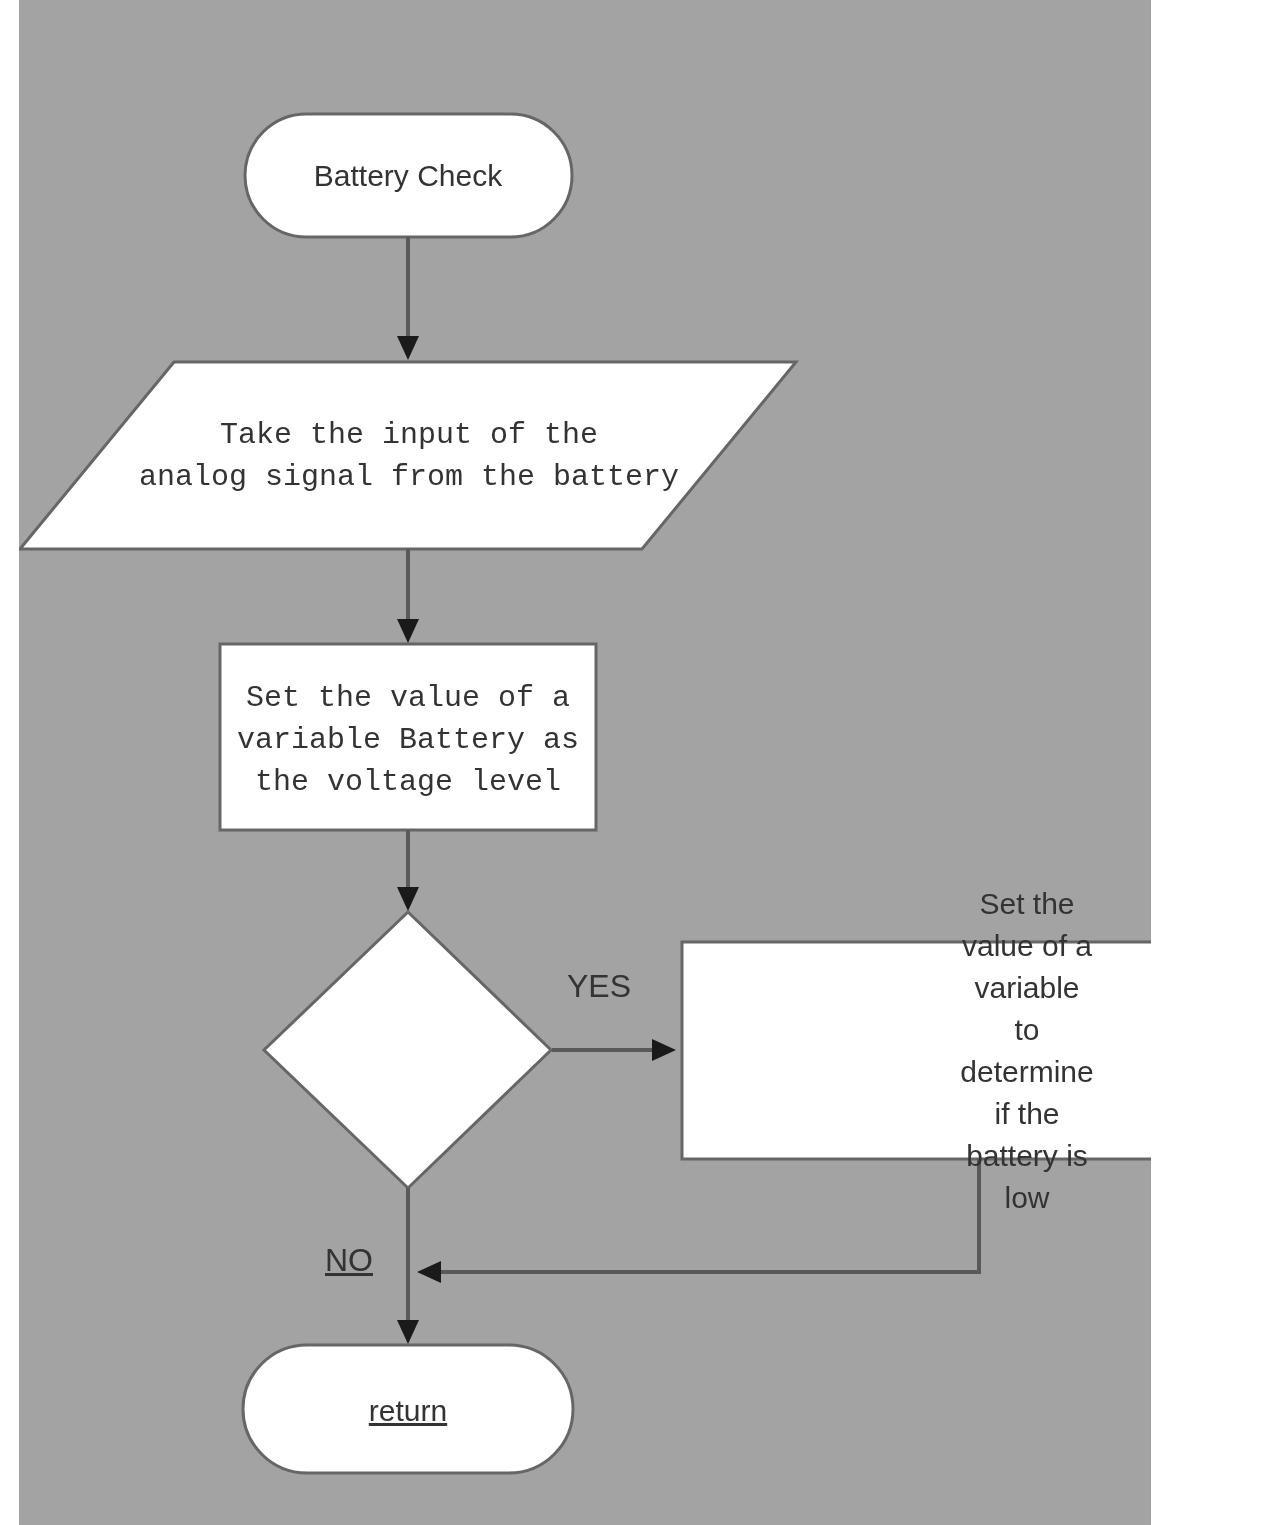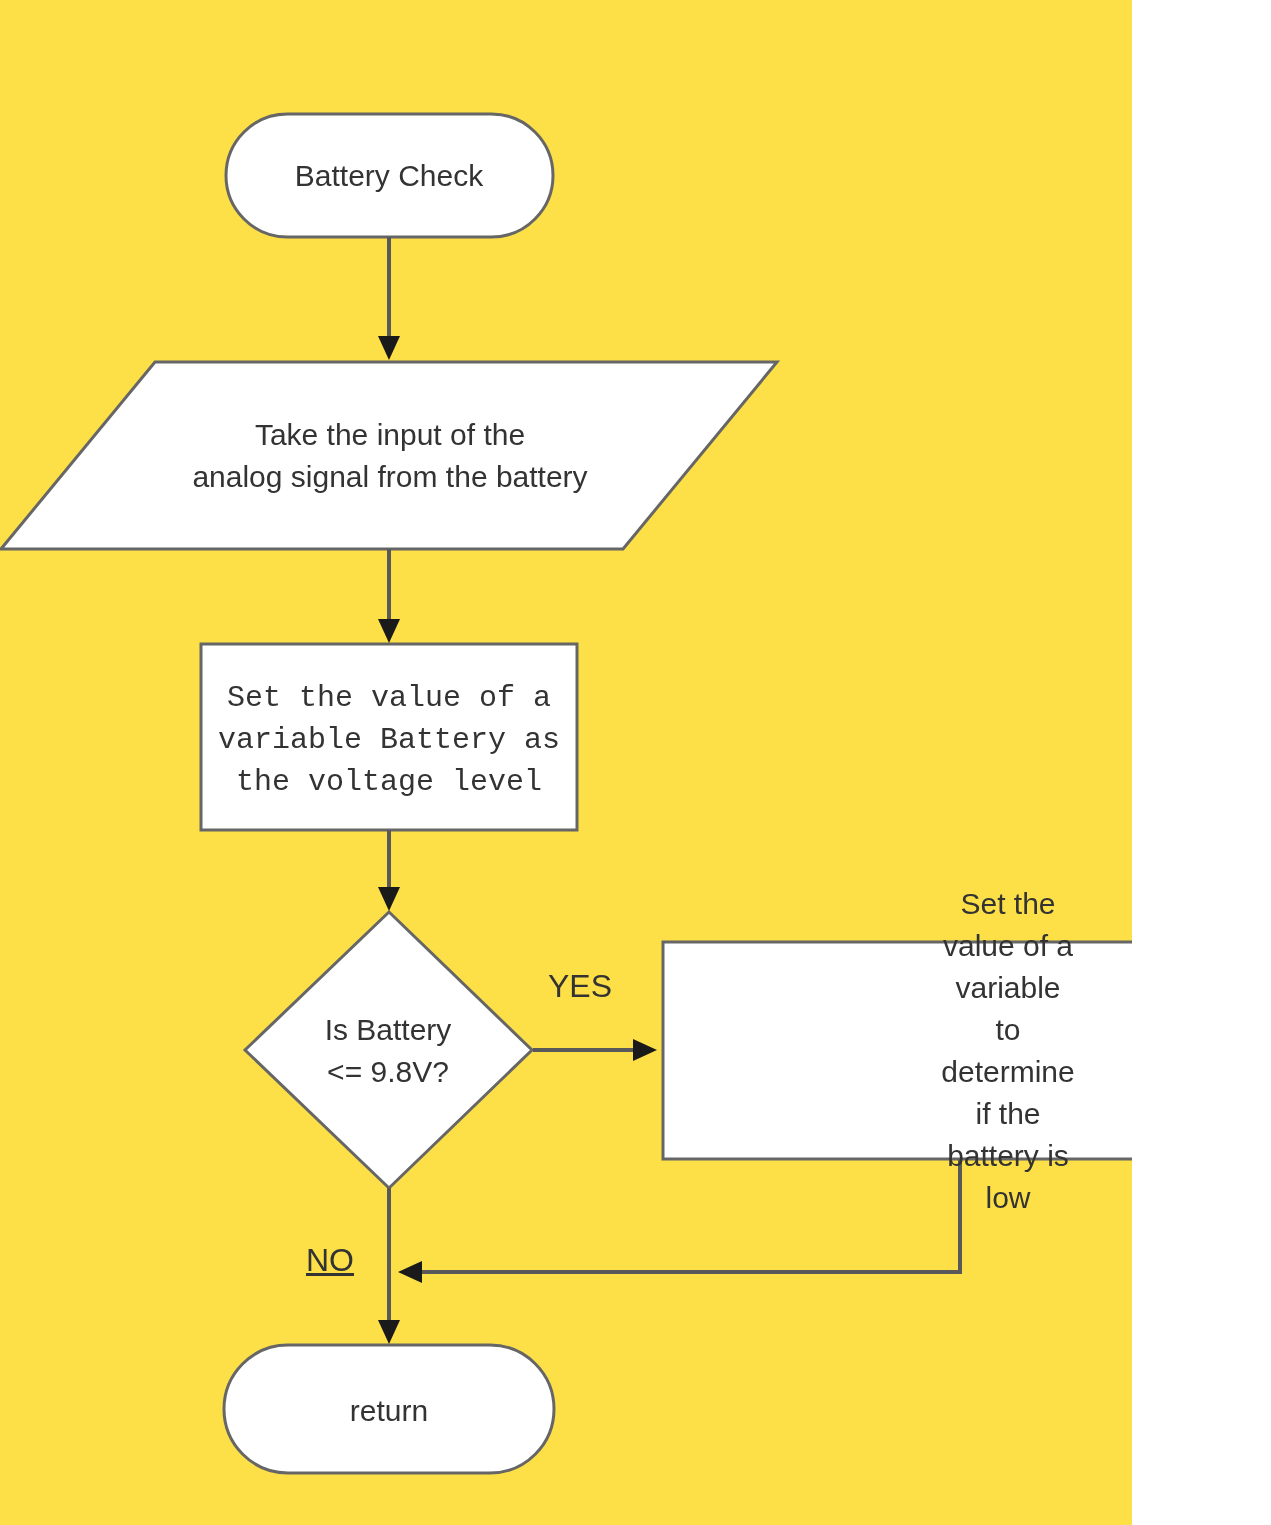--- a/index.html
+++ b/index.html
@@ -4,23 +4,24 @@
 <style>
   html, body {
     margin: 0;
     padding: 0;
     background: #ffffff;
   }
   .canvas {
     position: relative;
     width: 1132px;
     height: 1525px;
-    background: #fde047;
+    background: #a3a3a3;
     font-family: "Liberation Sans", "DejaVu Sans", sans-serif;
     overflow: hidden;
+    margin-left: 19px;
   }
   .canvas > svg {
     position: absolute;
     left: 0;
     top: 0;
   }
   .shape {
     fill: #ffffff;
     stroke: #666666;
     stroke-width: 3;
@@ -81,32 +82,30 @@
 
     <line class="conn" x1="389" y1="1188" x2="389" y2="1323"></line>
     <polygon class="head" points="389,1344 378,1320 400,1320"></polygon>
 
     <polyline class="conn" points="960,1159 960,1272 419,1272"></polyline>
     <polygon class="head" points="398,1272 422,1261 422,1283"></polygon>
   </svg>
 
   <div class="lbl" style="left:389px; top:176px;">Battery Check</div>
 
-  <div class="lbl" style="left:390px; top:456px;">Take the input of the
+  <div class="lbl" style="left:390px; top:456px;font-family:Liberation Mono, monospace;">Take the input of the
 analog signal from the battery</div>
 
   <div class="lbl" style="left:389px; top:740px;font-family:Liberation Mono, monospace;">Set the value of a
 variable Battery as
 the voltage level</div>
 
-  <div class="lbl" style="left:388px; top:1051px;">Is Battery
-&lt;= 9.8V?</div>
 
   <div class="lbl edge-lbl" style="left:580px; top:986px;">YES</div>
 
   <div class="lbl" style="left:1008px; top:1051px;">Set the value of a variable
 to determine if the battery is low</div>
 
   <div class="lbl edge-lbl" style="left:330px; top:1260px;text-decoration:underline;">NO</div>
 
-  <div class="lbl" style="left:389px; top:1411px;">return</div>
+  <div class="lbl" style="left:389px; top:1411px;text-decoration:underline;">return</div>
 
 </div>
 
 </body></html>

